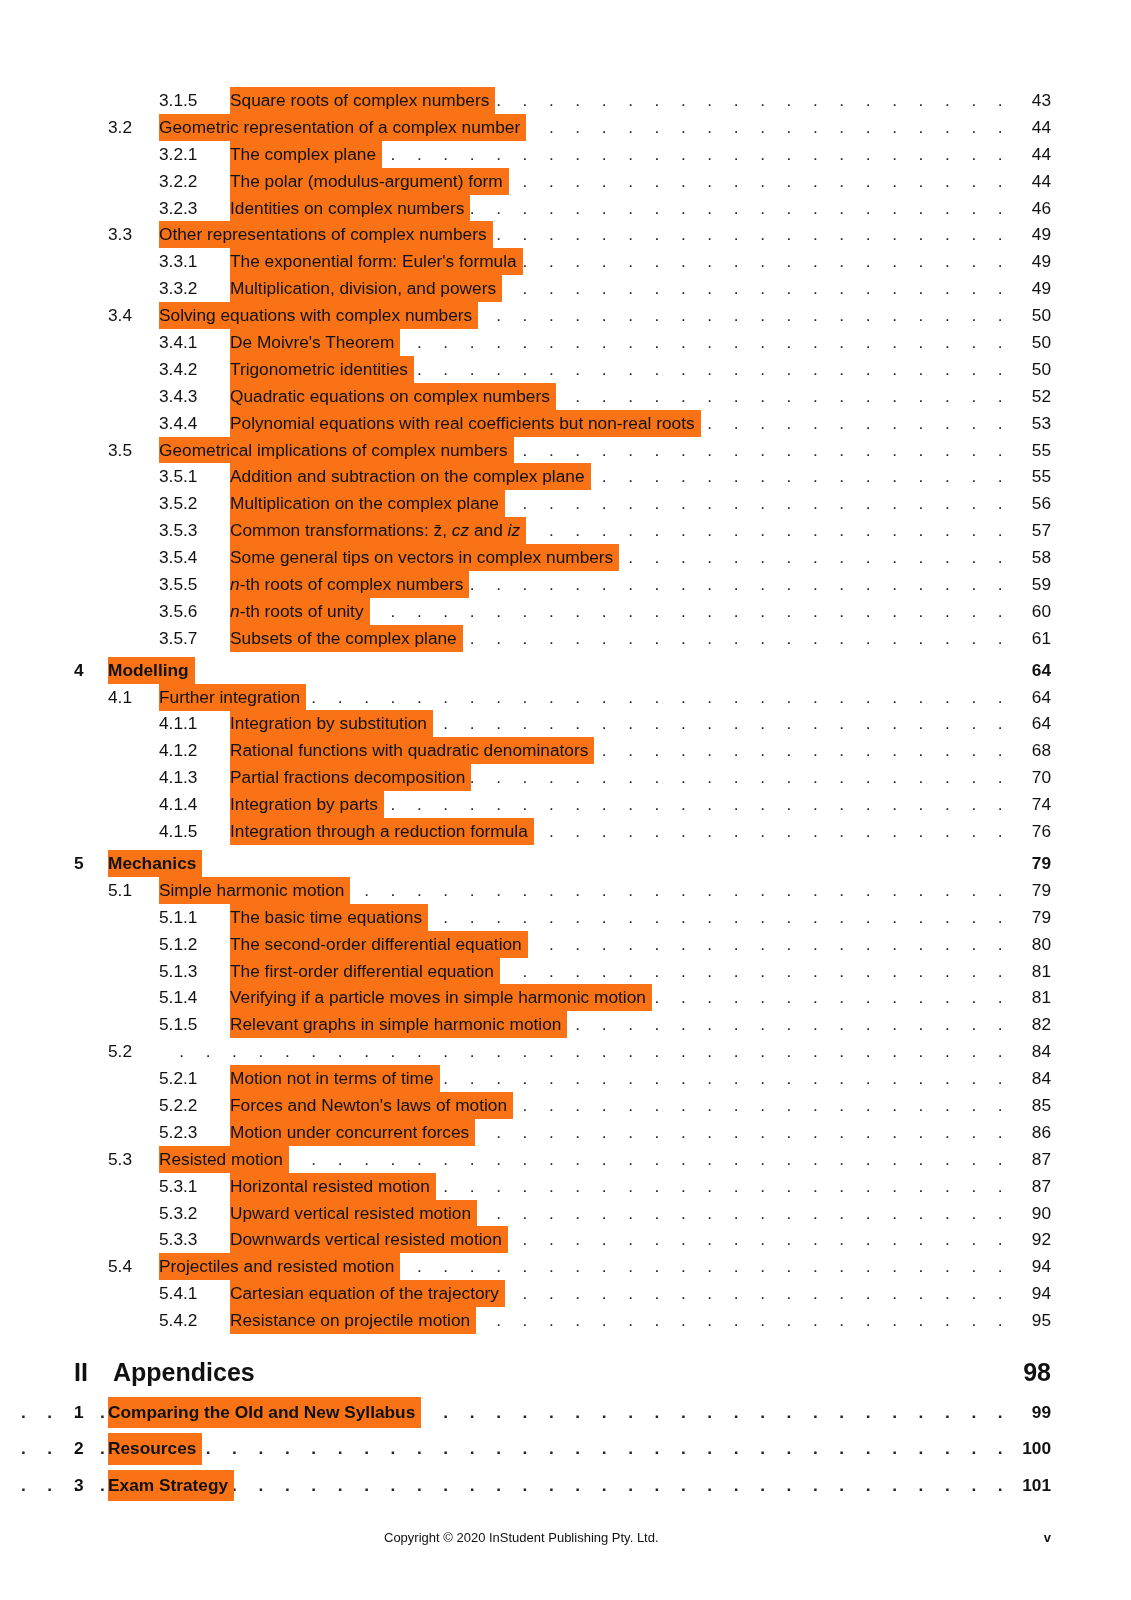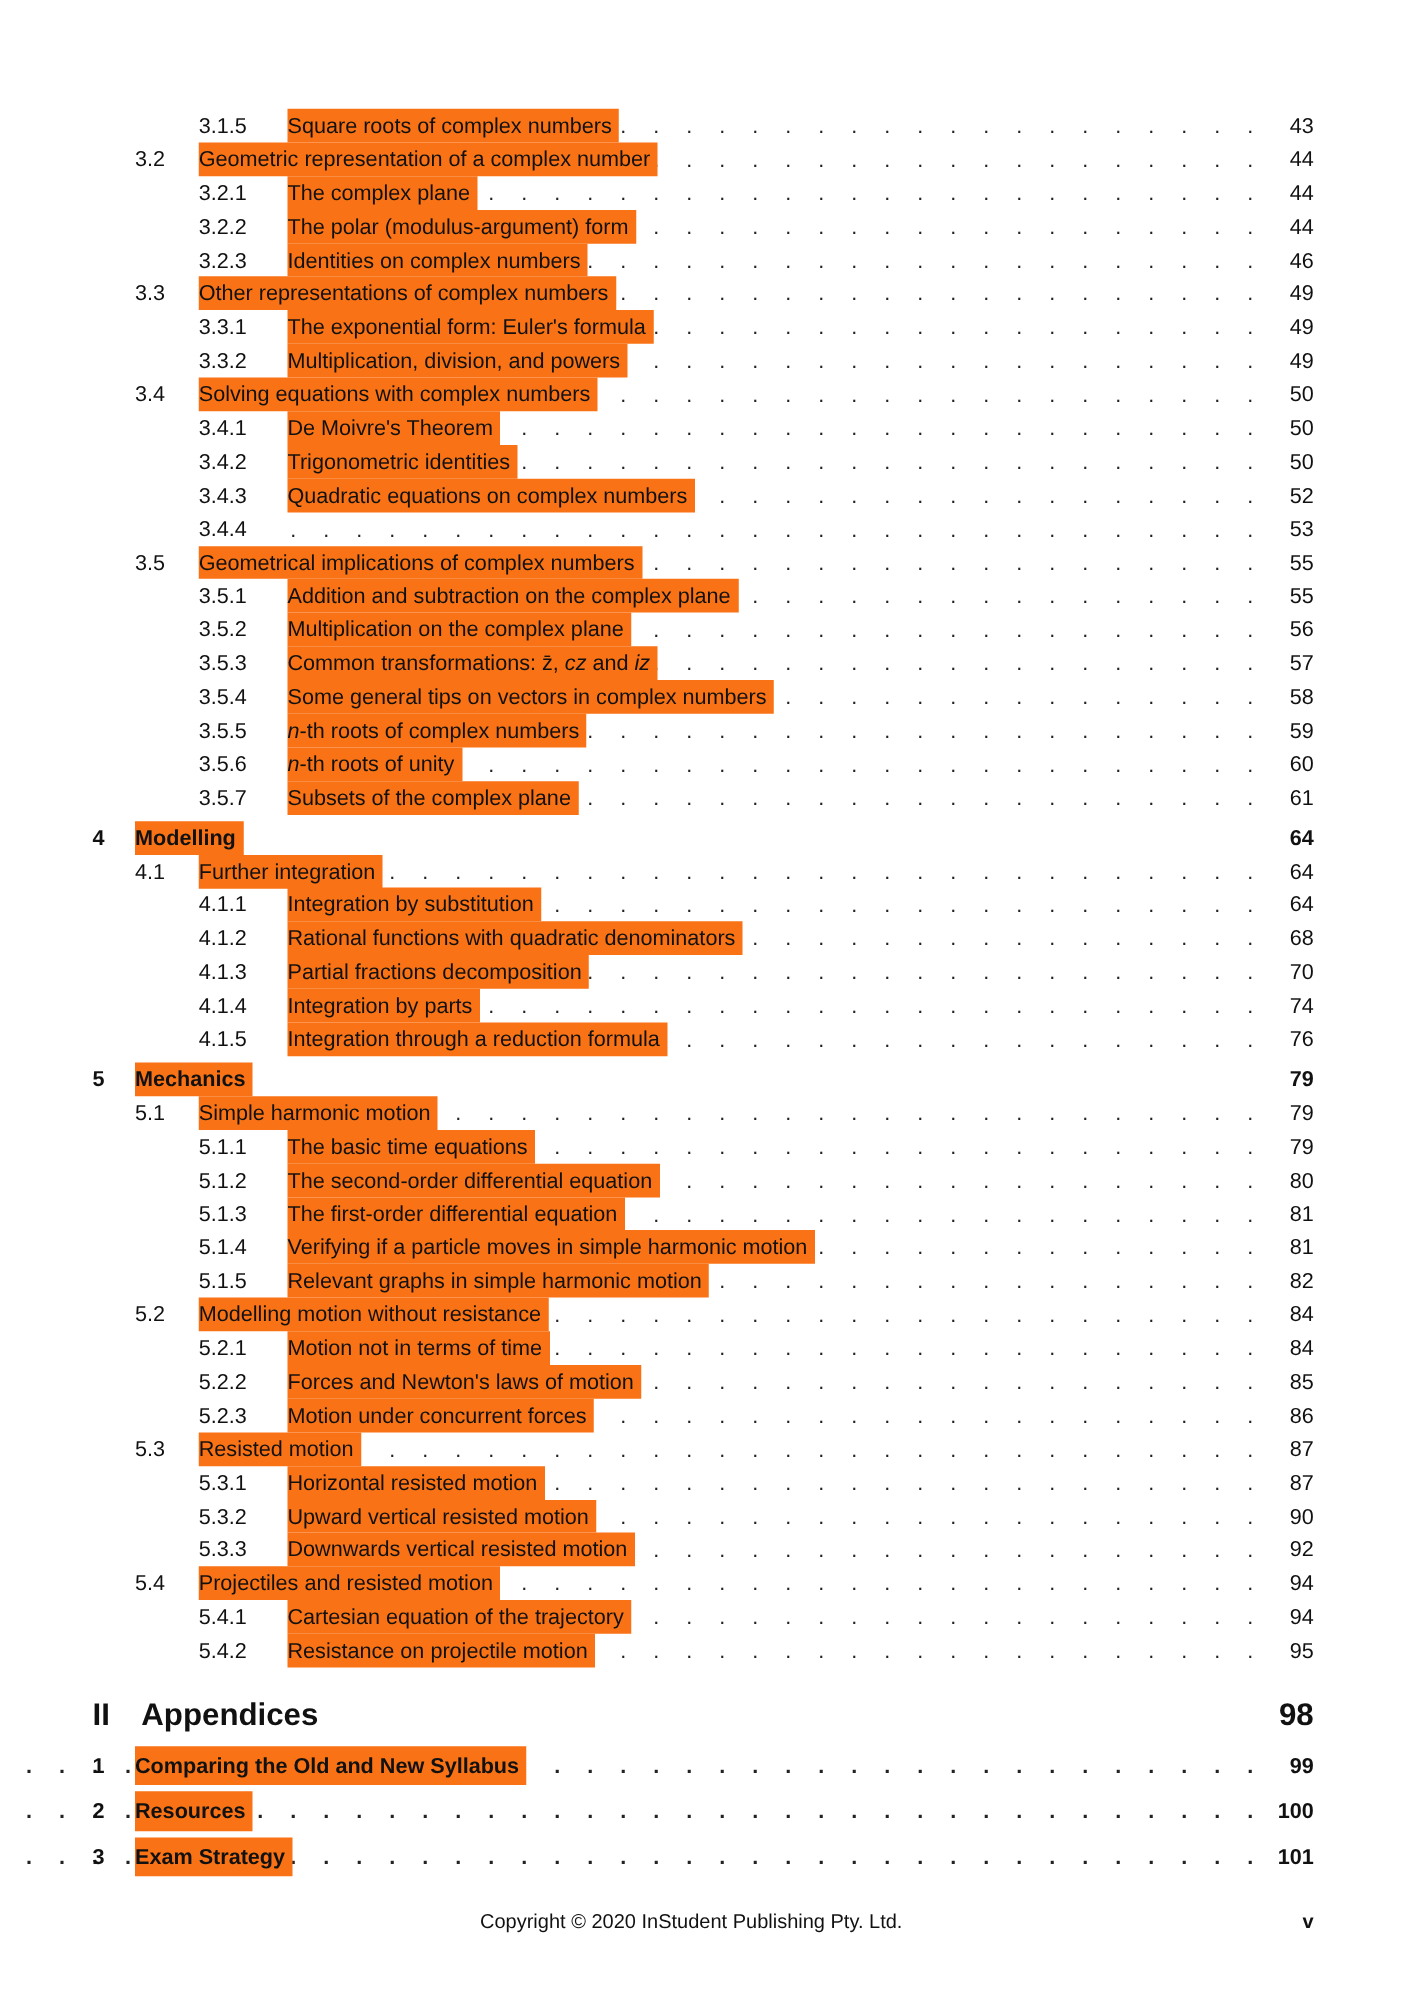--- a/index.html
+++ b/index.html
@@ -29,21 +29,21 @@
     .chap .num { left: 74px; }
     .chap .title { left: 108px; }
     .part {
       position: relative; height: 40px; line-height: 40px; font-size: 25px; font-weight: bold; margin-top: 18px; padding-left: 12px;
     }
     .part .num { position: absolute; left: 74px; }
     .part .title { position: absolute; left: 113px; }
     .part .page { position: absolute; right: 80px; }
     .app { height: 31.5px; line-height: 31.5px; }
     .footer {
-      position: absolute; top: 1525px; left: 0; width: 1131px; font-size: 16px; height: 26px; line-height: 26px;
+      position: absolute; top: 1525px; left: 0; width: 1131px; font-size: 13px; height: 26px; line-height: 26px;
     }
     .footer .copy { position: absolute; left: 384px; }
     .footer .pno { position: absolute; right: 80px; font-weight: bold; }
   </style>
 </head>
 <body>
 
 <div class="toc" id="toc">
     <div class="row lvl2">
       <span class="dots">. . . . . . . . . . . . . . . . . . . . . . . . . . . . . . . . . . . . . . . . . . . . . . . . . . . . . . . . . . . . . . . . . . . . . . . . . . . . . . . . </span>
@@ -113,20 +113,21 @@
     </div>
     <div class="row lvl2">
       <span class="dots">. . . . . . . . . . . . . . . . . . . . . . . . . . . . . . . . . . . . . . . . . . . . . . . . . . . . . . . . . . . . . . . . . . . . . . . . . . . . . . . . </span>
       <span class="num">3.4.3</span>
       <span class="title">Quadratic equations on complex numbers</span>
       <span class="page">52</span>
     </div>
     <div class="row lvl2">
       <span class="dots">. . . . . . . . . . . . . . . . . . . . . . . . . . . . . . . . . . . . . . . . . . . . . . . . . . . . . . . . . . . . . . . . . . . . . . . . . . . . . . . . </span>
       <span class="num">3.4.4</span>
+      <span class="title">Polynomial equations with real coefficients but non-real roots</span>
       <span class="page">53</span>
     </div>
     <div class="row lvl1">
       <span class="dots">. . . . . . . . . . . . . . . . . . . . . . . . . . . . . . . . . . . . . . . . . . . . . . . . . . . . . . . . . . . . . . . . . . . . . . . . . . . . . . . . </span>
       <span class="num">3.5</span>
       <span class="title">Geometrical implications of complex numbers</span>
       <span class="page">55</span>
     </div>
     <div class="row lvl2">
       <span class="dots">. . . . . . . . . . . . . . . . . . . . . . . . . . . . . . . . . . . . . . . . . . . . . . . . . . . . . . . . . . . . . . . . . . . . . . . . . . . . . . . . </span>
@@ -250,21 +251,20 @@
     </div>
     <div class="row lvl2">
       <span class="dots">. . . . . . . . . . . . . . . . . . . . . . . . . . . . . . . . . . . . . . . . . . . . . . . . . . . . . . . . . . . . . . . . . . . . . . . . . . . . . . . . </span>
       <span class="num">5.1.5</span>
       <span class="title">Relevant graphs in simple harmonic motion</span>
       <span class="page">82</span>
     </div>
     <div class="row lvl1">
       <span class="dots">. . . . . . . . . . . . . . . . . . . . . . . . . . . . . . . . . . . . . . . . . . . . . . . . . . . . . . . . . . . . . . . . . . . . . . . . . . . . . . . . </span>
       <span class="num">5.2</span>
-      <span class="title">Modelling motion without resistance</span>
       <span class="page">84</span>
     </div>
     <div class="row lvl2">
       <span class="dots">. . . . . . . . . . . . . . . . . . . . . . . . . . . . . . . . . . . . . . . . . . . . . . . . . . . . . . . . . . . . . . . . . . . . . . . . . . . . . . . . </span>
       <span class="num">5.2.1</span>
       <span class="title">Motion not in terms of time</span>
       <span class="page">84</span>
     </div>
     <div class="row lvl2">
       <span class="dots">. . . . . . . . . . . . . . . . . . . . . . . . . . . . . . . . . . . . . . . . . . . . . . . . . . . . . . . . . . . . . . . . . . . . . . . . . . . . . . . . </span>

